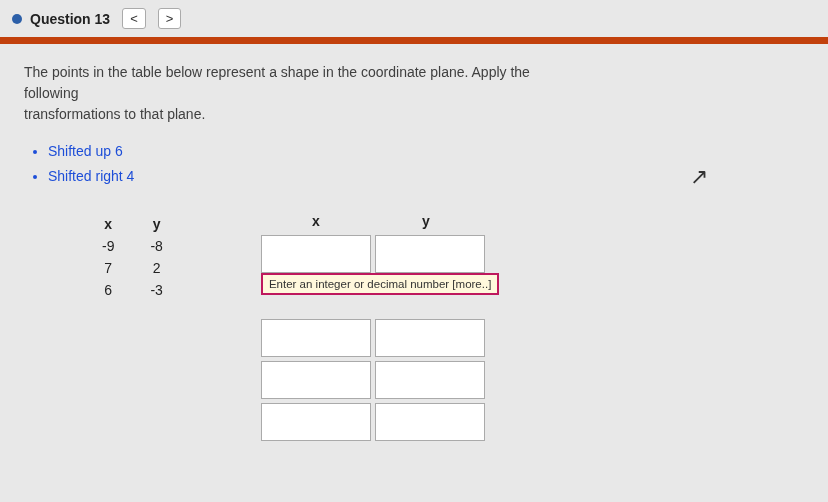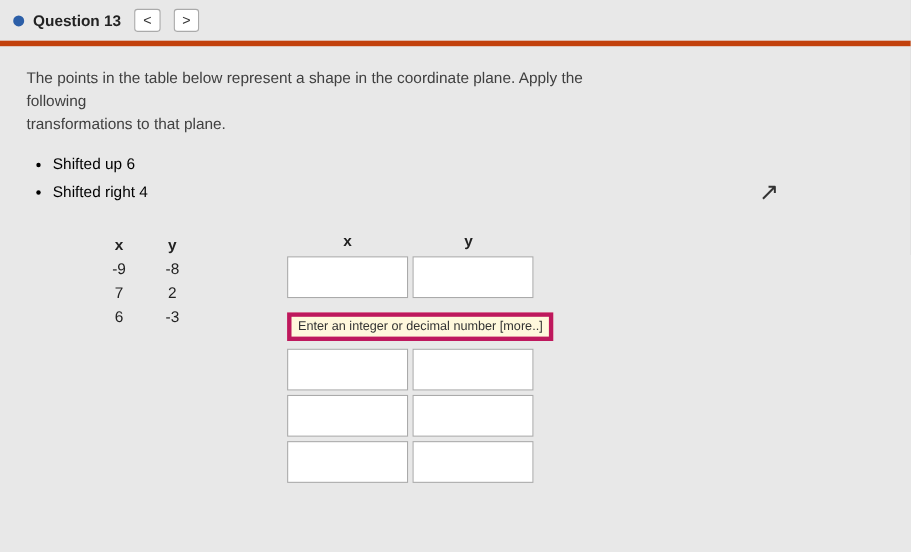--- a/index.html
+++ b/index.html
@@ -16,21 +16,21 @@
       width: 100%;
       height: 100%;
       position: relative;
       padding: 0;
     }
     .top-bar {
       display: flex;
       align-items: center;
       padding: 8px 12px;
       background: #e8e8e8;
-      border-bottom: 5px solid #c2410c;
+      border-bottom: 7px solid #c2410c;
       gap: 8px;
     }
     .question-dot {
       width: 10px;
       height: 10px;
       background: #2c5fa8;
       border-radius: 50%;
       display: inline-block;
     }
     .question-label {
@@ -55,21 +55,21 @@
     .question-text {
       font-size: 14px;
       color: #404040;
       line-height: 1.5;
       max-width: 520px;
     }
     .transformations-list {
       margin-top: 14px;
       margin-left: 8px;
       font-size: 14px;
-      color: #000000;
+      color: #1d4ed8;
       line-height: 1.8;
     }
     .transformations-list li {
       list-style: disc;
       margin-left: 16px;
     }
     .tables-row {
       display: flex;
       flex-direction: row;
       margin-top: 24px;
@@ -126,23 +126,23 @@
       background: #fff;
       font-size: 13px;
       text-align: center;
       outline: none;
       color: #333;
       padding: 2px 4px;
     }
     .hint-box {
       position: absolute;
       left: 0;
-      top: 51px;
+      top: 38px;
       background: #fff8dc;
-      border: 4px solid #be185d;
+      border: 2px solid #be185d;
       font-size: 11.5px;
       color: #333;
       padding: 3px 6px;
       white-space: nowrap;
       z-index: 10;
       pointer-events: none;
     }
     .question-help {
       position: absolute;
       bottom: 14px;

